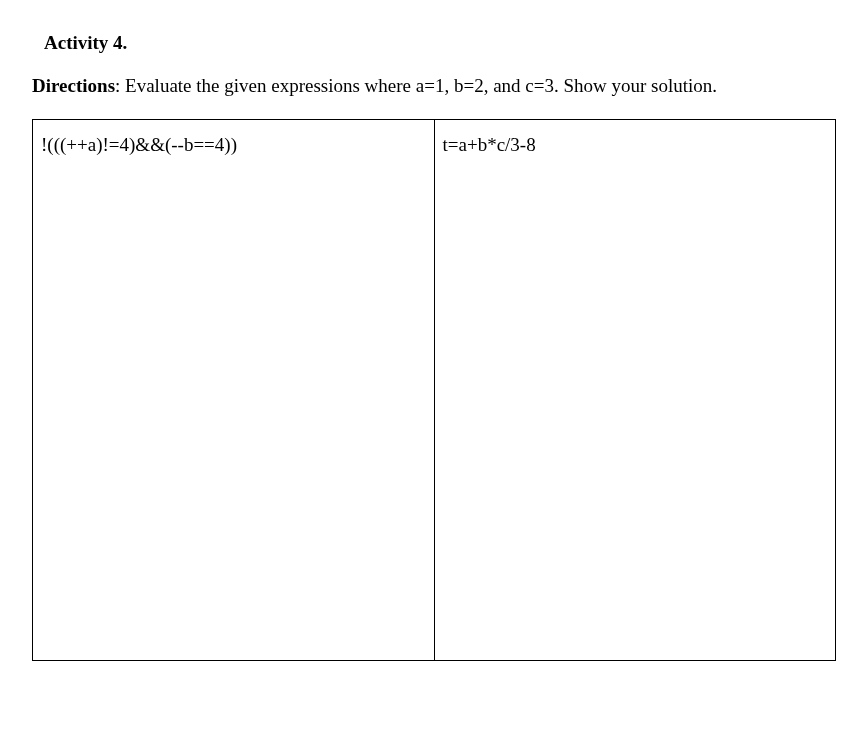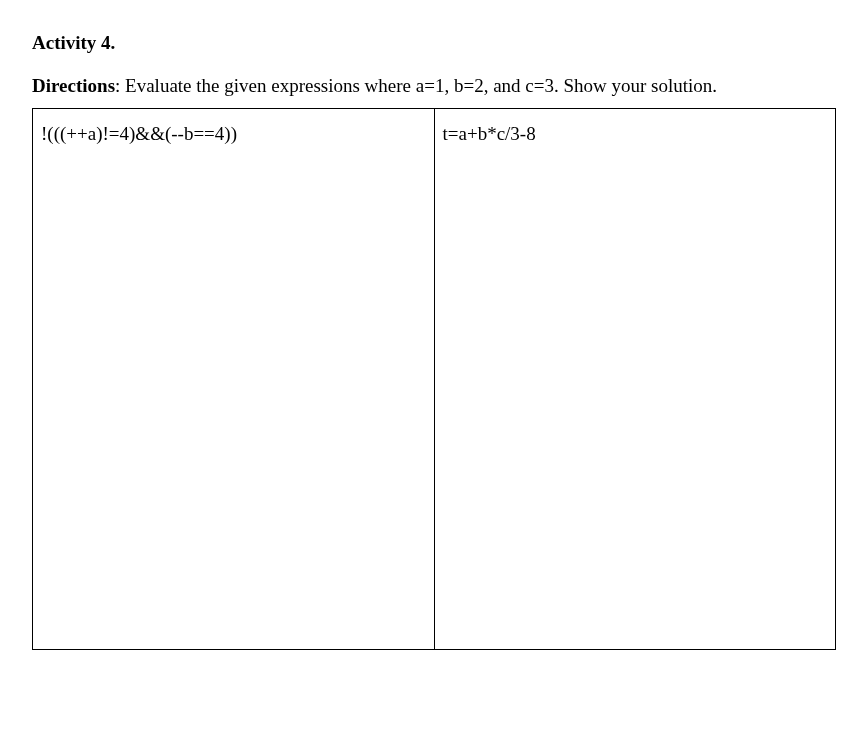--- a/index.html
+++ b/index.html
@@ -13,23 +13,24 @@
     box-sizing: border-box;
     padding: 28px 32px 32px 32px;
     font-family: Georgia, "Times New Roman", Times, serif;
     color: #000000;
     font-size: 19px;
     line-height: 1.55;
   }
   .title {
     font-weight: bold;
     margin-bottom: 14px;
+    margin-left: 12px;
   }
   .directions {
-    margin-bottom: 7px;
+    margin-bottom: 18px;
   }
   .directions .label {
     font-weight: bold;
   }
   table.worksheet {
     border-collapse: collapse;
     width: 100%;
     table-layout: fixed;
   }
   table.worksheet td {

